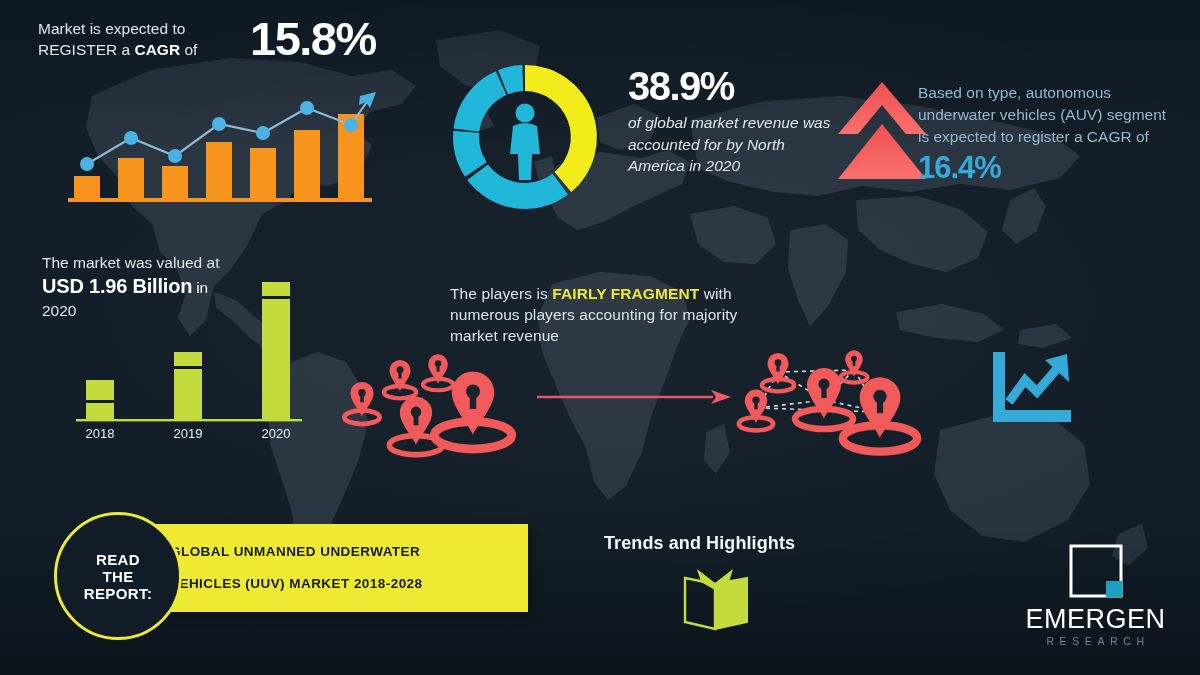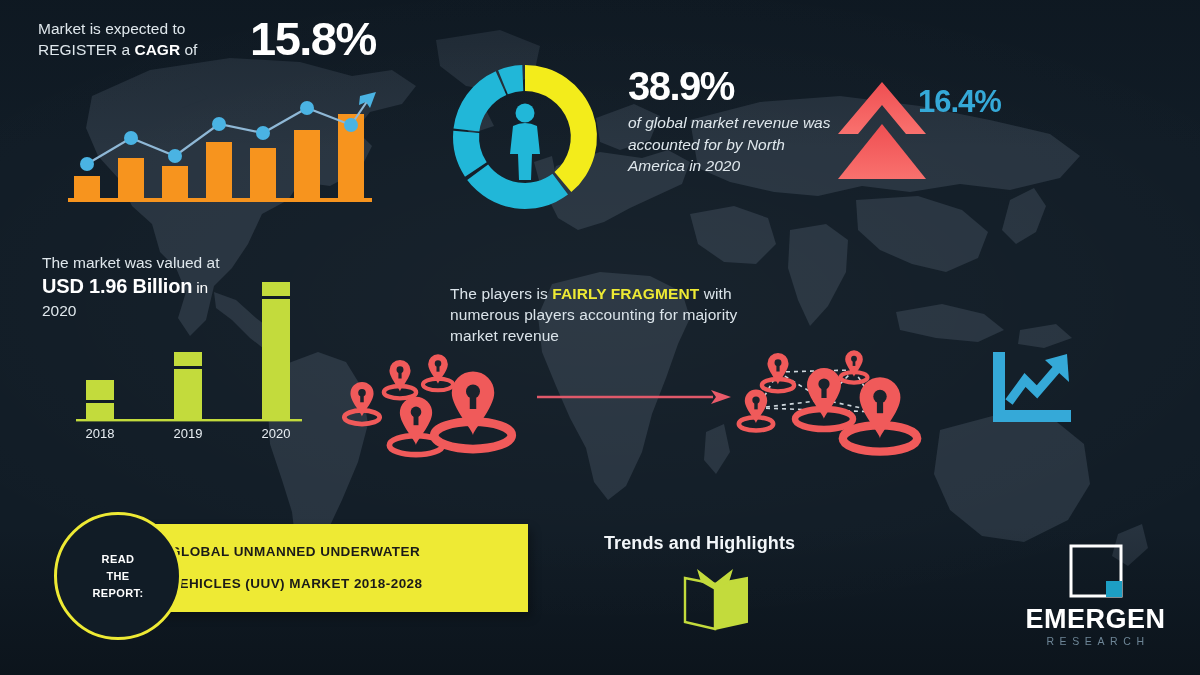--- a/index.html
+++ b/index.html
@@ -86,31 +86,31 @@
 
   
   #report-banner { left:108px; top:524px; width:420px; height:88px;
       background:#eeea34; z-index:4;
       box-shadow:4px 5px 9px rgba(0,0,0,.30); }
   #report-banner .btext { color:#1b1b18; font-size:13.5px; font-weight:700;
       letter-spacing:.45px; line-height:32px; padding:12px 0 0 62px; }
   #report-circle { left:54px; top:512px; width:128px; height:128px; border-radius:50%;
       border:3px solid #eeea34; background:#111c26; z-index:5;
       display:flex; align-items:center; justify-content:center; }
-  #report-circle span { color:#ffffff; font-size:11px; font-weight:700;
+  #report-circle span { color:#ffffff; font-size:15px; font-weight:700;
       letter-spacing:.4px; line-height:17px; text-align:center; }
 
   
   #trends-title { left:604px; top:533px; font-size:18px; font-weight:700; color:#f2f6f9; letter-spacing:.1px; }
   #trends-book { left:677px; top:566px; width:76px; height:66px; }
 
   
   #logo { right:22px; bottom:28px; width:165px; text-align:center; }
   #logo-mark { width:56px; height:56px; margin:0 auto 6px auto; position:relative; }
-  #logo-name { font-size:27px; font-weight:700; letter-spacing:.5px; color:#ffffff; line-height:29px; }
+  #logo-name { font-size:27px; font-weight:400; letter-spacing:.5px; color:#ffffff; line-height:29px; }
   #logo-sub { font-size:10.5px; letter-spacing:5.6px; color:#6d8596; margin-top:1px; padding-left:5px; }
 </style>
 </head>
 <body>
 
 <div id="stage">
 
   <div class="mapwrap">
     <svg viewBox="0 0 1200 675" preserveAspectRatio="none">
       <rect x="0" y="0" width="1200" height="675" fill="#111c26"></rect>
@@ -241,20 +241,21 @@
           <stop offset="0%" stop-color="#ef4f52"></stop>
           <stop offset="100%" stop-color="#f9716e"></stop>
         </linearGradient>
       </defs>
       <path fill="url(#cgrad)" d="M46,4 L90,56 L70,56 L46,27 L22,56 L2,56 Z"></path>
       <path fill="url(#cgrad)" d="M46,46 L90,101 L2,101 Z"></path>
     </svg>
   </div>
 
   <div class="layer" id="auv-block">
+    <div id="auv-text">Based on type, autonomous underwater vehicles (AUV) segment is expected to register a CAGR of</div>
     <div id="auv-value">16.4%</div>
   </div>
 
   <div class="layer" id="value-block">
     <div id="value-line1">The market was valued at</div>
     <div id="value-line2">
       <span>USD 1.96 Billion</span><span class="thin"> in</span>
     </div>
     <div id="value-line3">2020</div>
   </div>

